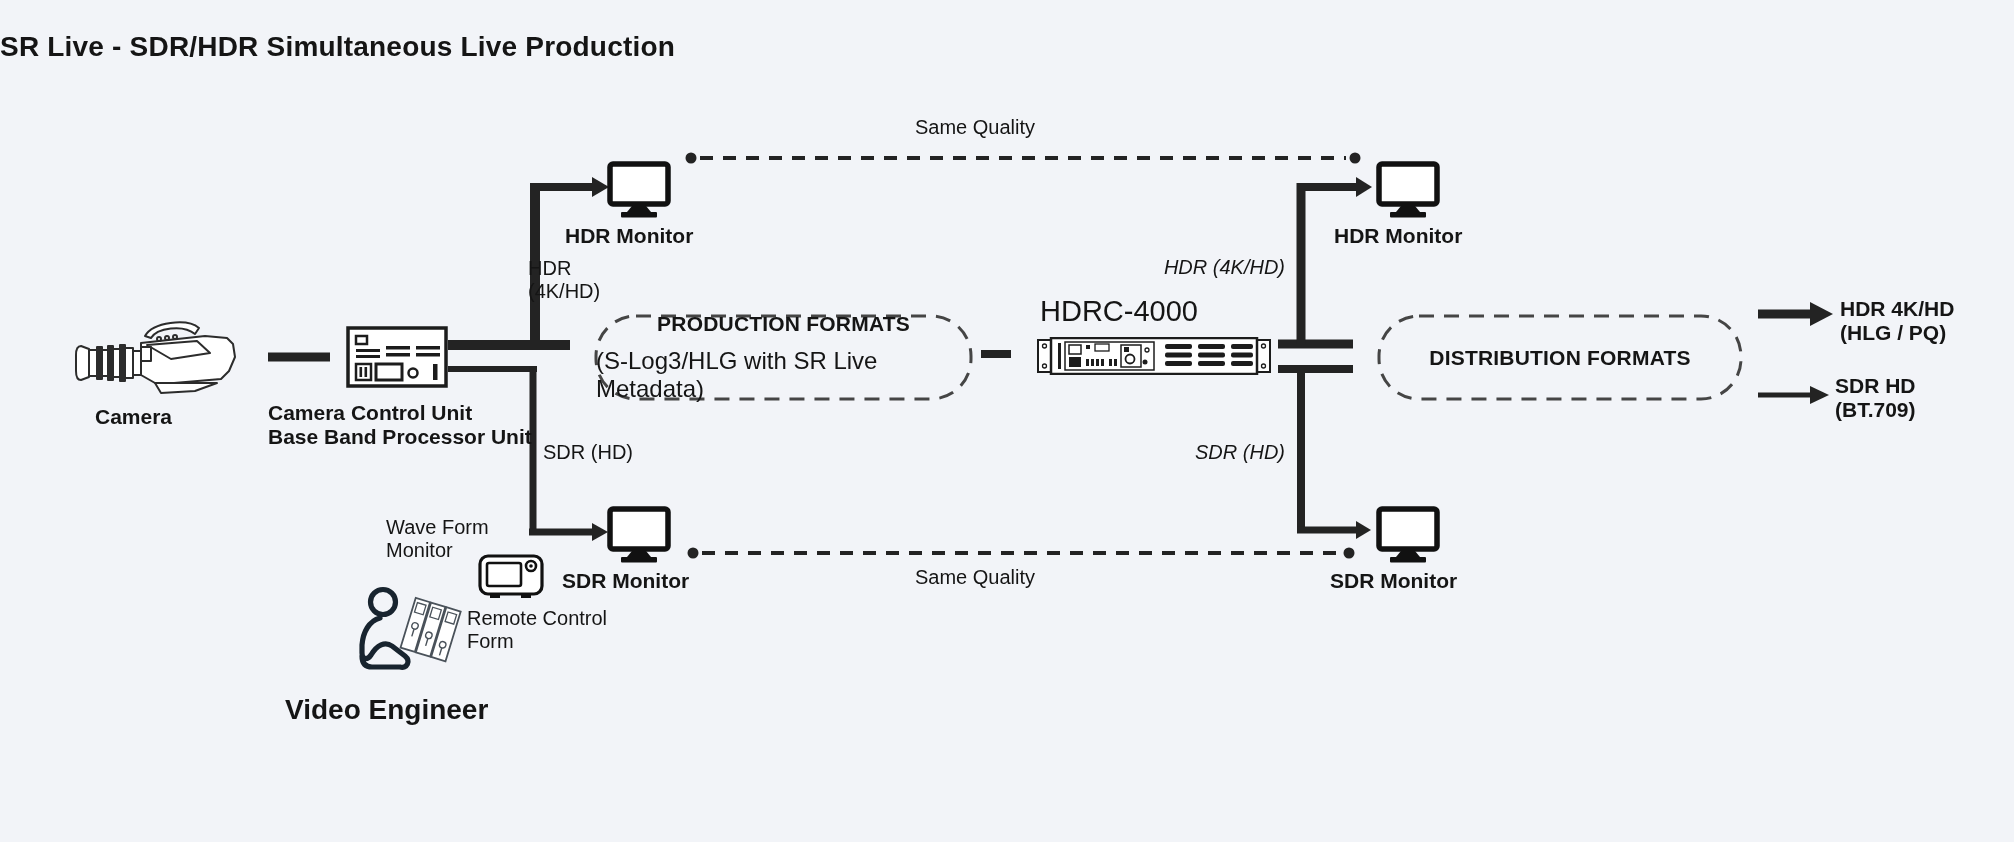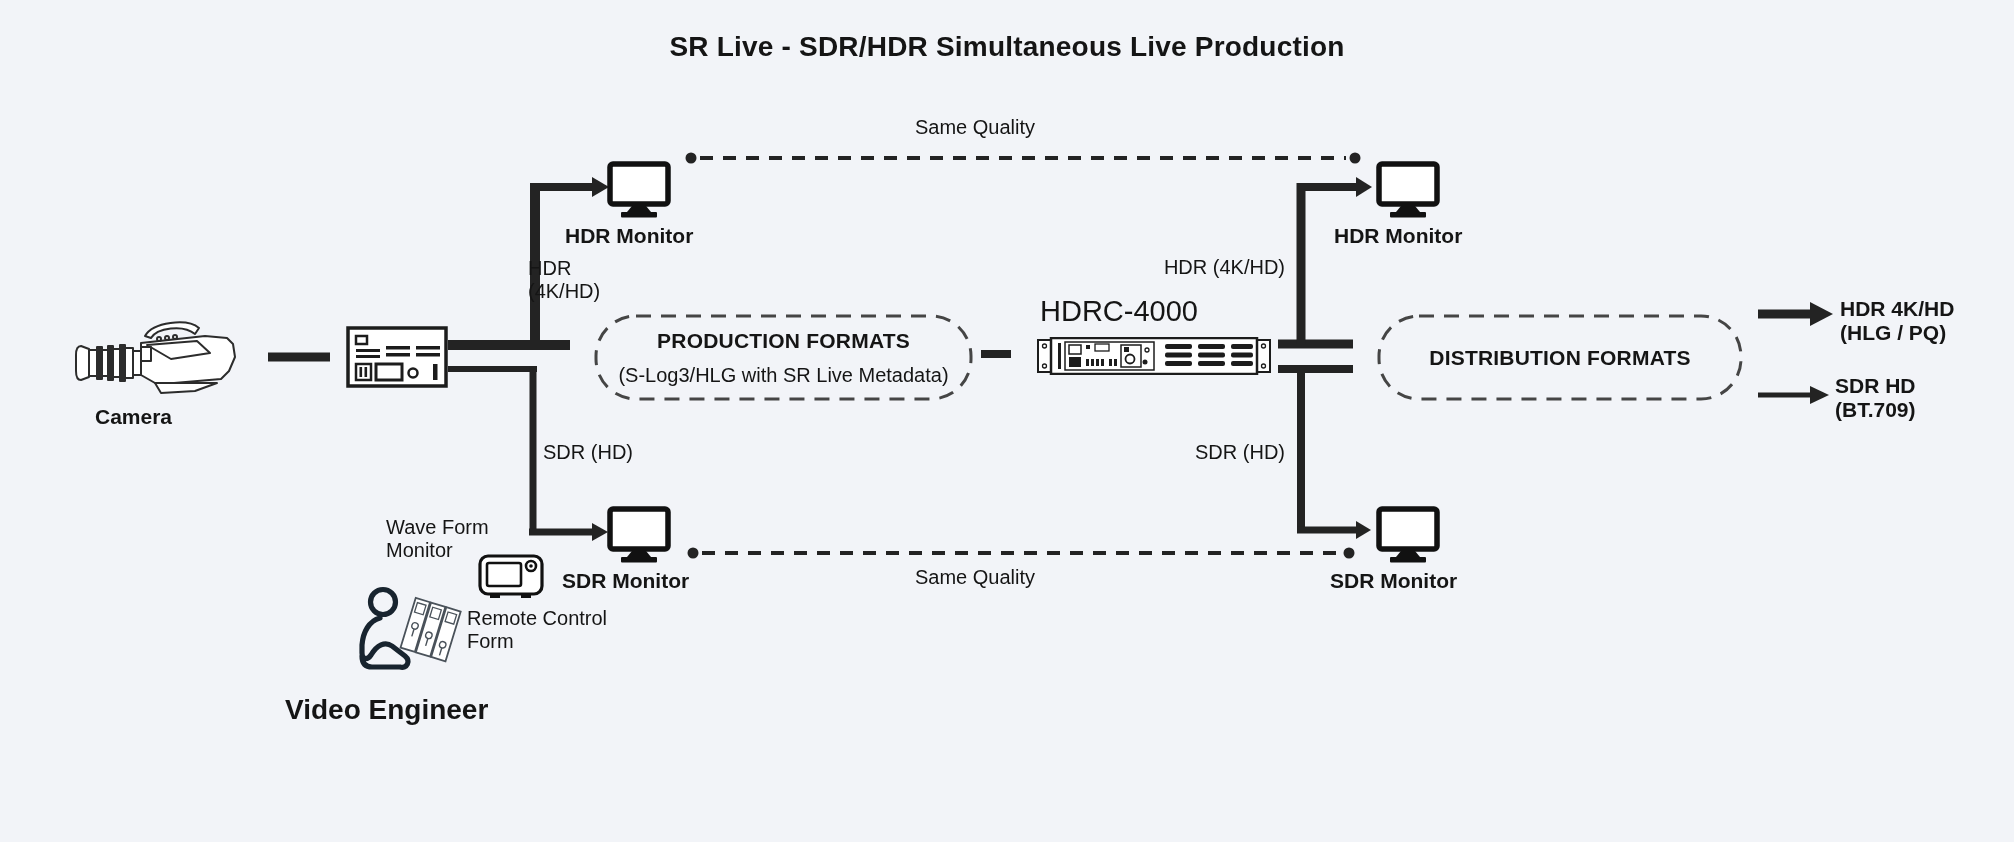--- a/index.html
+++ b/index.html
@@ -4,27 +4,27 @@
 <style>
   html,body { margin:0; padding:0; }
   .stage {
     position:relative; width:2014px; height:842px;
     background:#f2f4f8; overflow:hidden;
     font-family:"Liberation Sans", sans-serif; color:#151515;
   }
   .abs { position:absolute; }
   .lbl { position:absolute; white-space:nowrap; color:#151515; }
   .ctr { }
-  .rgt { text-align:right; }
-  .title { left:0; top:31px; width:2014px; text-align:center; font-size:28px; font-weight:bold; letter-spacing:.2px; }
+  .rgt { text-align:right;font-style:italic; }
+  .title { left:0; top:31px; width:2014px; text-align:left; font-size:28px; font-weight:bold; letter-spacing:.2px; }
   .nodelabel { font-size:21px; font-weight:bold; line-height:24px; }
   .feed { font-size:20px; line-height:23px; }
   .boxtext { position:absolute; display:flex; flex-direction:column; justify-content:center; align-items:center; }
   .boxtitle { font-size:21px; font-weight:bold; letter-spacing:.2px; }
-  .boxsub { font-size:20px; margin-top:11px; }
+  .boxsub { font-size:24px; margin-top:11px; }
   .outlbl { font-size:21px; font-weight:bold; line-height:24px; }
   svg { display:block; }
 </style>
 </head>
 <body>
 
 <div class="stage">
 
   <svg class="abs" width="2014" height="842" viewBox="0 0 2014 842" style="left:0;top:0">
     <g stroke="#232323" fill="#232323">
@@ -131,20 +131,24 @@
       <rect x="40" y="27" width="24" height="3.5" fill="#1c1c1c"></rect>
       <rect x="70" y="20" width="24" height="3.5" fill="#1c1c1c"></rect>
       <rect x="70" y="27" width="24" height="3.5" fill="#1c1c1c"></rect>
       <rect x="10" y="38" width="15" height="16" fill="none" stroke="#1c1c1c" stroke-width="2.5"></rect>
       <rect x="13.5" y="41" width="2.6" height="10" fill="#1c1c1c"></rect>
       <rect x="18.5" y="41" width="2.6" height="10" fill="#1c1c1c"></rect>
       <rect x="30" y="38" width="26" height="16" fill="none" stroke="#1c1c1c" stroke-width="3"></rect>
       <circle cx="67" cy="47" r="4.5" fill="none" stroke="#1c1c1c" stroke-width="2.5"></circle>
       <rect x="87" y="38" width="4.5" height="16" fill="#1c1c1c"></rect>
     </svg>
+  </div>
+  <div class="lbl nodelabel ctr" style="left:268px;top:401px;width:264px">
+    <div>Camera Control Unit</div>
+    <div>Base Band Processor Unit</div>
   </div>
 
   <div class="abs" style="left:607px;top:161px">
     <svg width="64" height="57" viewBox="0 0 64 57">
       <rect x="3" y="3" width="58" height="40" rx="3" fill="#ffffff" stroke="#111111" stroke-width="5.5"></rect>
       <polygon points="25,45 39,45 44,51 20,51" fill="#111111"></polygon>
       <rect x="14" y="51" width="36" height="5.5" rx="1" fill="#111111"></rect>
     </svg>
   </div>
   <div class="lbl nodelabel ctr" style="left:565px;top:224px;width:150px">HDR Monitor</div>

